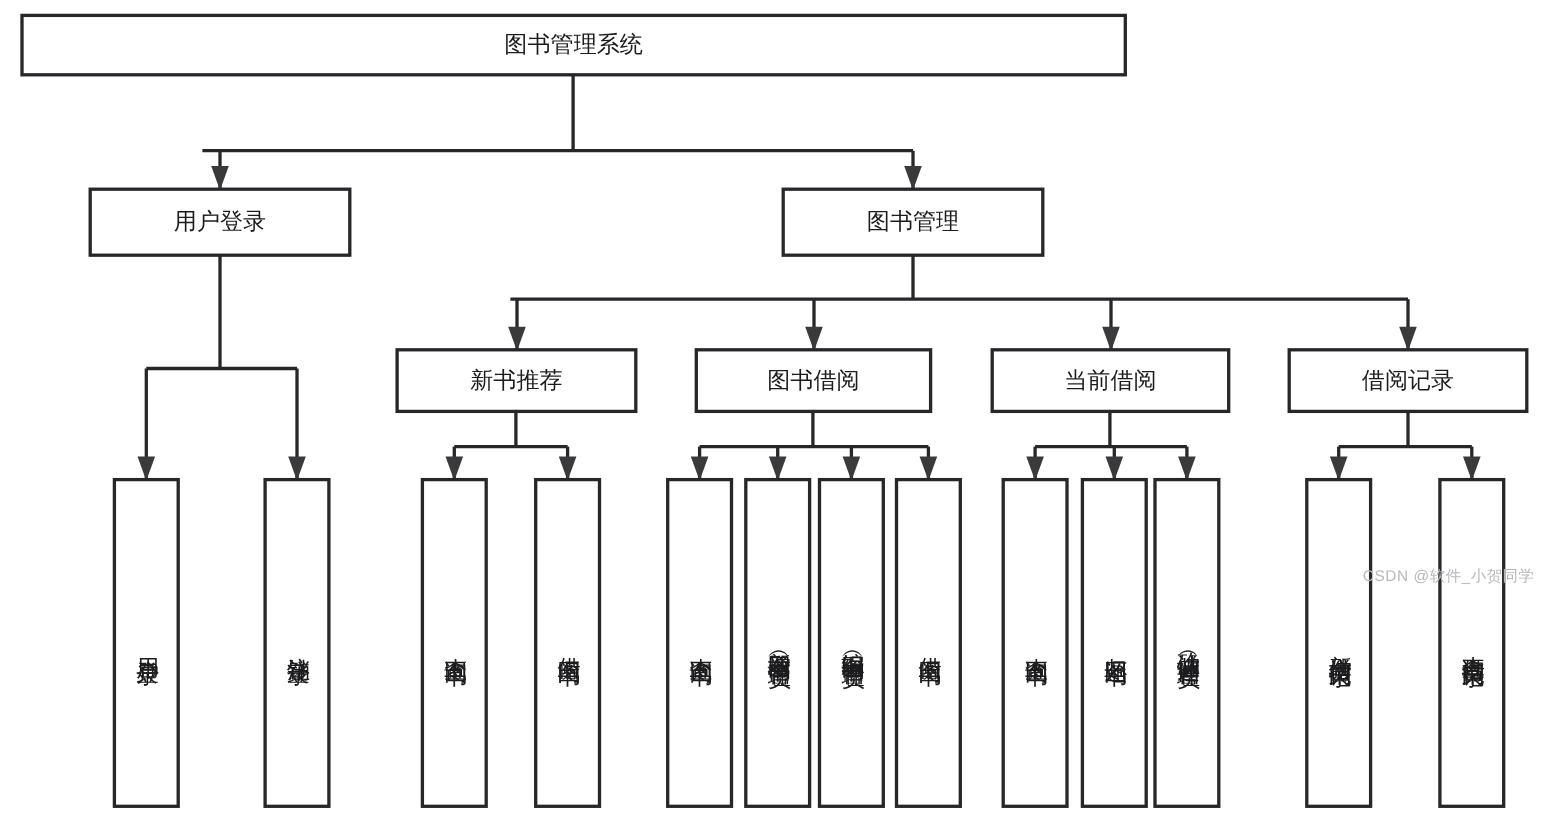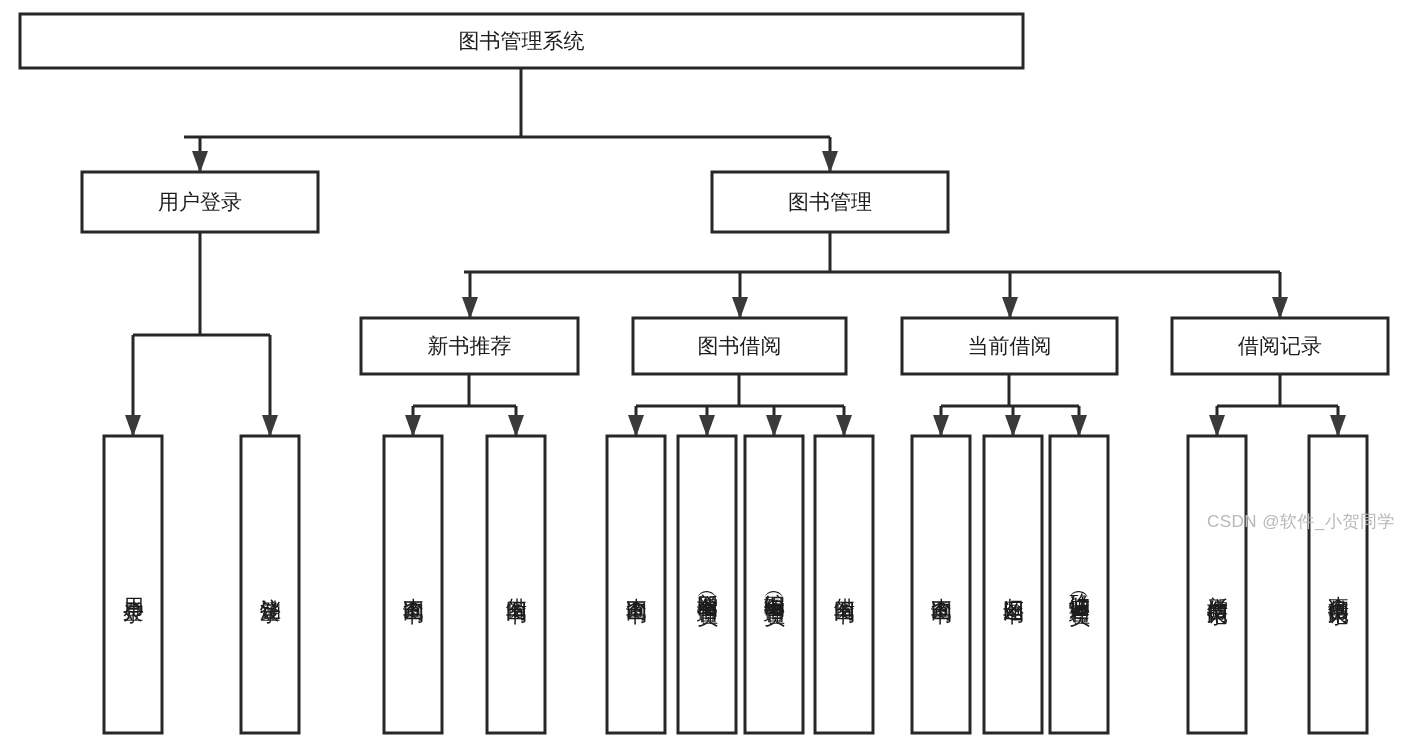--- a/index.html
+++ b/index.html
@@ -60,21 +60,21 @@
     letter-spacing: 2px;
     white-space: nowrap;
     pointer-events: none;
     text-align: left;
   }
   .watermark {
     position: absolute;
     right: 10px;
     bottom: 4px;
     font-family: "Liberation Sans", "DejaVu Sans", sans-serif;
-    font-size: 17px;
+    font-size: 14px;
     color: #b8b8bc;
     white-space: nowrap;
     letter-spacing: 0.5px;
   }
 </style>
 </head>
 <body>
 
 <div id="diagram-root">
 

